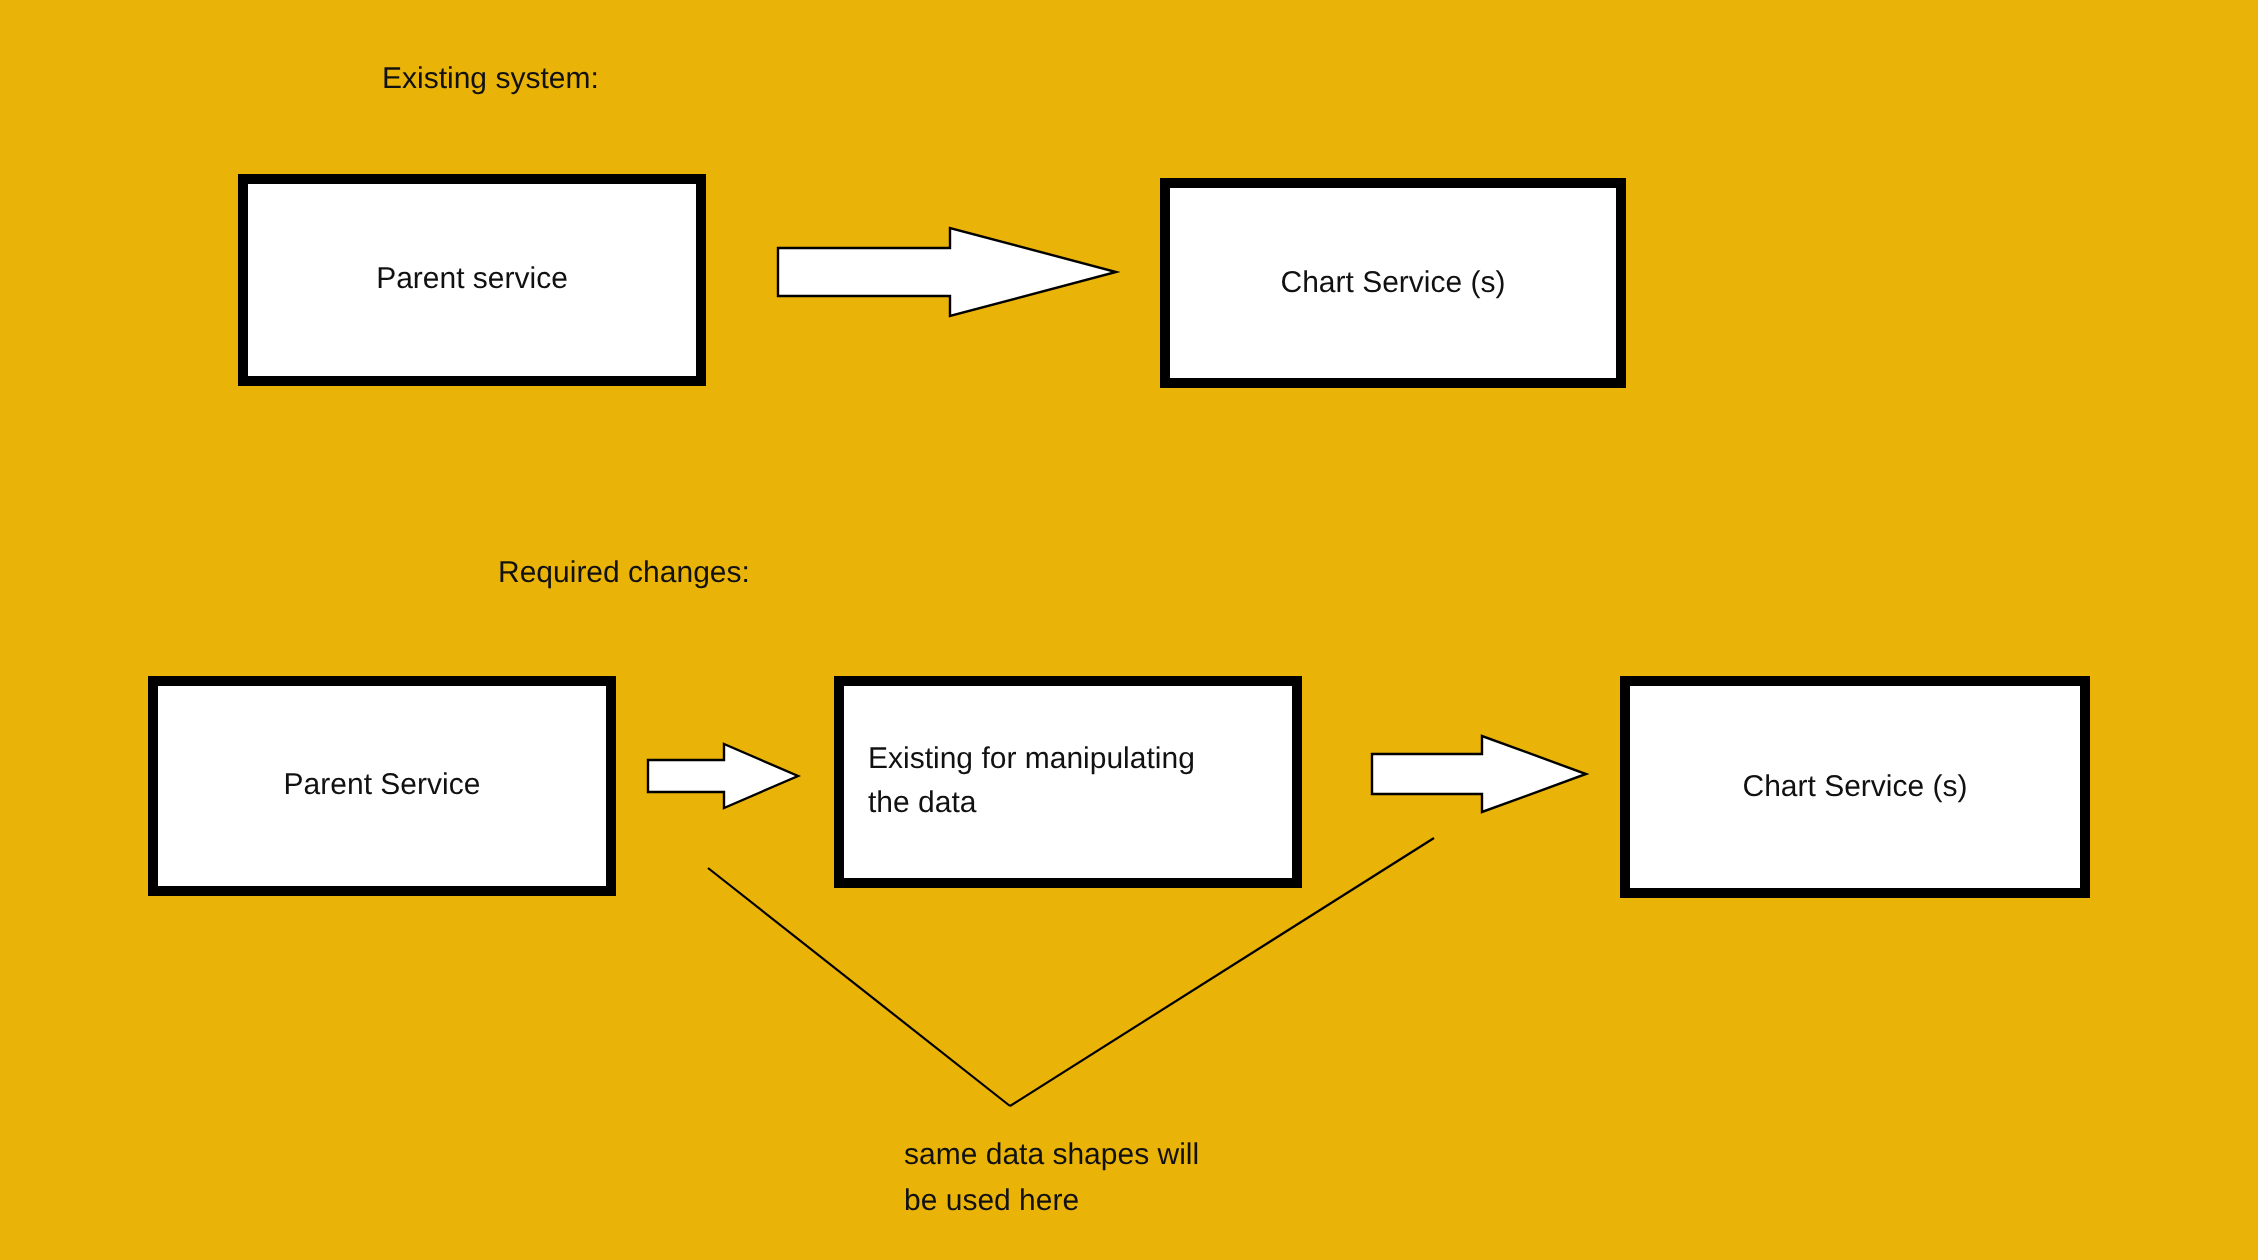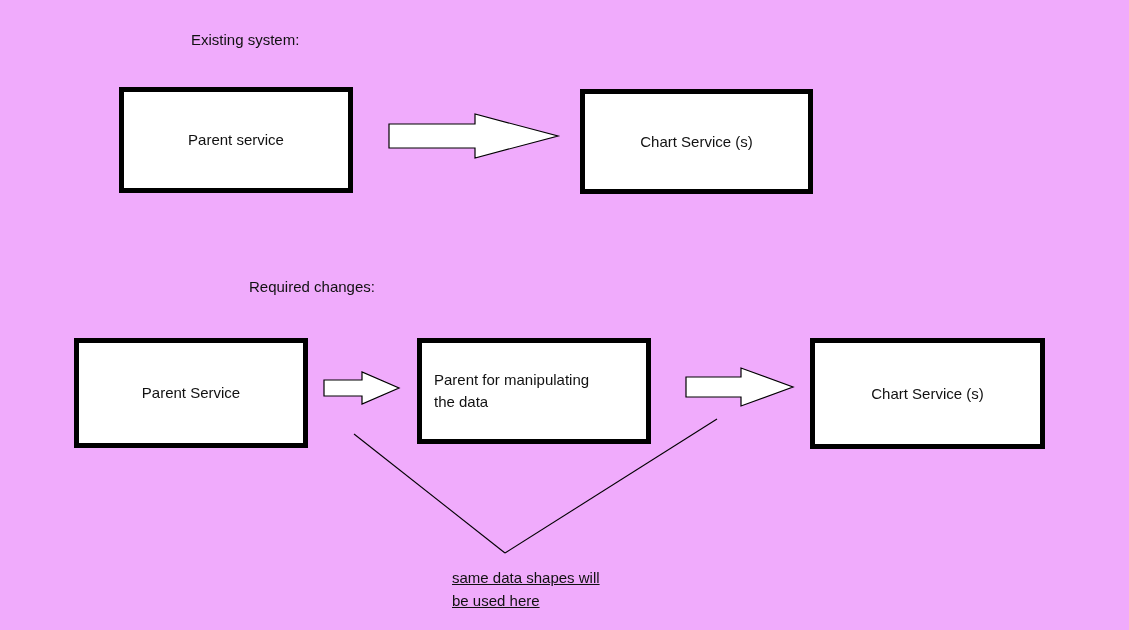--- a/index.html
+++ b/index.html
@@ -4,21 +4,21 @@
 <style>
   html, body {
     margin: 0;
     padding: 0;
     background: #ffffff;
   }
   #canvas {
     position: relative;
     width: 1129px;
     height: 630px;
-    background: #f0abfc;
+    background: #eab308;
     overflow: hidden;
     font-family: "Liberation Sans", sans-serif;
     color: #111111;
   }
   .label {
     position: absolute;
     font-size: 15px;
     line-height: 22px;
     white-space: pre;
     color: #111111;
@@ -96,37 +96,37 @@
     <span class="node-text">Parent Service</span>
   </div>
 
   <div class="arrow-shape" style="left:324px; top:370px; width:76px; height:36px;">
     <svg width="76" height="36" viewBox="0 0 76 36">
       <path d="M 0 10 L 38 10 L 38 2 L 75 18 L 38 34 L 38 26 L 0 26 Z" fill="#ffffff" stroke="#000000" stroke-width="1.2" stroke-linejoin="miter"></path>
     </svg>
   </div>
 
   <div class="node-box left-text" style="left:417px; top:338px; width:234px; height:106px; padding-left:12px;">
-    <span class="node-text">Parent for manipulating
+    <span class="node-text">Existing for manipulating
 the data</span>
   </div>
 
   <div class="arrow-shape" style="left:686px; top:366px; width:108px; height:42px;">
     <svg width="108" height="42" viewBox="0 0 108 42">
       <path d="M 0 11 L 55 11 L 55 2 L 107 21 L 55 40 L 55 31 L 0 31 Z" fill="#ffffff" stroke="#000000" stroke-width="1.2" stroke-linejoin="miter"></path>
     </svg>
   </div>
 
   <div class="node-box center-text" style="left:810px; top:338px; width:235px; height:111px;">
     <span class="node-text">Chart Service (s)</span>
   </div>
 
   <div class="vline-group">
     <svg width="1129" height="630" viewBox="0 0 1129 630">
       <line x1="354" y1="434" x2="505" y2="553" stroke="#000000" stroke-width="1.1"></line>
       <line x1="505" y1="553" x2="717" y2="419" stroke="#000000" stroke-width="1.1"></line>
     </svg>
   </div>
 
-  <div class="caption" style="left:452px; top:566px;text-decoration:underline;">same data shapes will
+  <div class="caption" style="left:452px; top:566px;">same data shapes will
 be used here</div>
 
 </div>
 
 </body></html>

